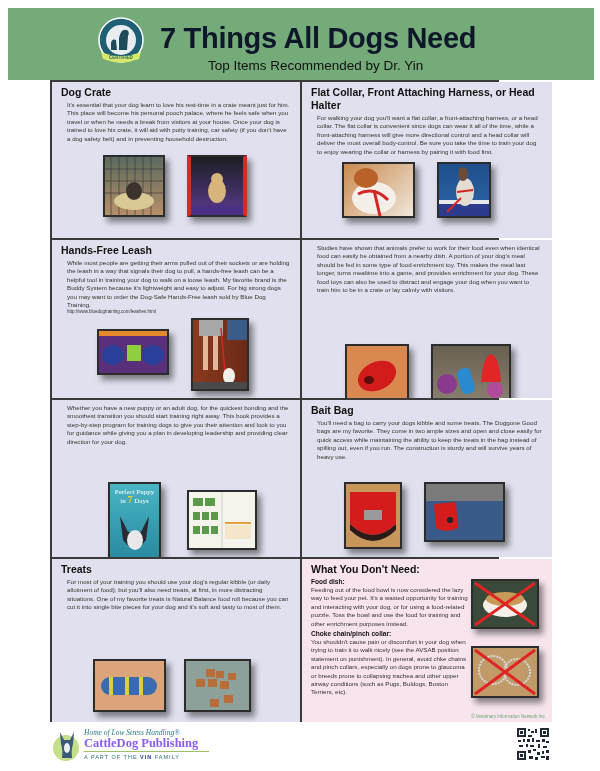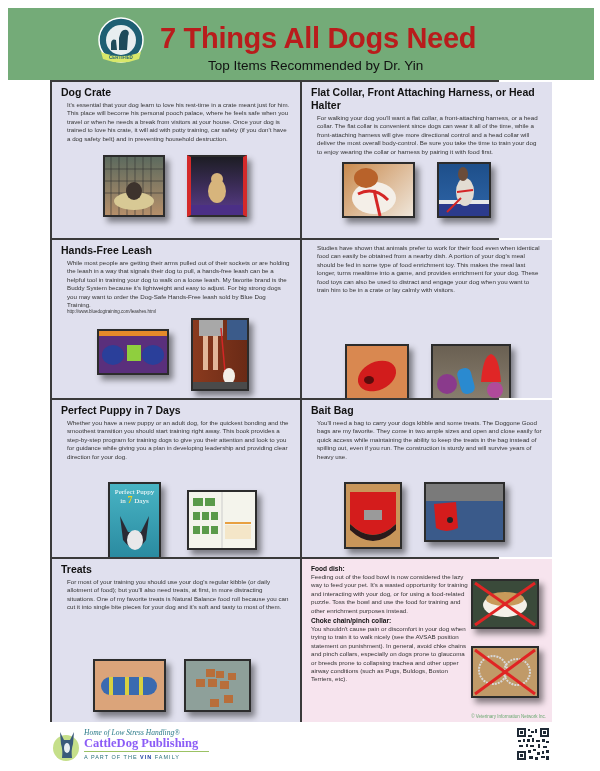--- a/index.html
+++ b/index.html
@@ -8,21 +8,21 @@
 
   .header {
     position: absolute; left: 8px; top: 8px; width: 586px; height: 72px;
     background: #74ab78;
   }
   .badge {
     position: absolute; left: 97px; top: 14px; width: 48px; height: 60px;
   }
   .title {
     position: absolute; left: 160px; top: 22px; font-size: 29px; font-weight: bold;
-    color: #b91c1c; letter-spacing: -0.3px;
+    color: #0f172a; letter-spacing: -0.3px;
   }
   .subtitle {
     position: absolute; left: 208px; top: 58px; font-size: 13.5px; color: #111;
   }
 
   .grid {
     position: absolute; left: 50px; top: 80px; width: 449px; height: 642px;
     border: 2px solid #3a3a3a; background: #3a3a3a;
     display: grid; grid-template-columns: 248px 250px; grid-template-rows: 156px 158px 157px 163px;
     gap: 2px;
@@ -169,21 +169,20 @@
             <circle cx="14" cy="38" r="10" fill="#8a3a8c"></circle>
             <rect x="26" y="22" width="14" height="26" rx="6" fill="#2a8ad0" transform="rotate(-15 33 35)"></rect>
             <path d="M48 36 Q50 10 58 8 Q66 10 68 36 Z" fill="#e02626"></path>
             <circle cx="62" cy="44" r="8" fill="#b04a9a"></circle>
           </svg>
       </div>
     </div>
   </div>
 
   <div class="cell">
-    <h2>Perfect Puppy in 7 Days</h2>
     <p>Whether you have a new puppy or an adult dog, for the quickest bonding and the smoothest transition you should start training right away. This book provides a step-by-step program for training dogs to give you their attention and look to you for guidance while giving you a plan in developing leadership and providing clear direction for your dog.</p>
     <div class="photos" style="left:56px; top:82px; gap:26px;">
       <div class="photo" style="width:53px;height:78px;background:linear-gradient(#48b4c4,#2a8aa0);">
         <div style="font-family:'Liberation Serif',serif;color:#fff;font-size:7px;text-align:center;margin-top:4px;line-height:8px;">
           <div>Perfect Puppy</div>
           <div><span>in</span> <span style="color:#f0d020;font-size:10px;font-weight:bold;">7</span> <span>Days</span></div>
         </div>
         <svg width="49" height="50" style="position:absolute;left:0;top:26px;">
             <path d="M10 6 L18 22 L31 22 L39 6 L36 30 Q25 46 13 30 Z" fill="#2a2a34"></path>
             <ellipse cx="25" cy="30" rx="8" ry="10" fill="#e8e8ea"></ellipse>
@@ -254,20 +253,21 @@
               <rect x="42" y="12" width="8" height="7"></rect>
               <rect x="38" y="34" width="9" height="8"></rect>
               <rect x="24" y="38" width="9" height="8"></rect>
             </g>
           </svg>
       </div>
     </div>
   </div>
 
   <div class="cell pink dont">
+    <h2 style="font-size:10.5px;">What You Don't Need:</h2>
     <h3>Food dish:</h3>
     <p>Feeding out of the food bowl is now considered the lazy way to feed your pet. It's a wasted opportunity for training and interacting with your dog, or for using a food-related puzzle. Toss the bowl and use the food for training and other enrichment purposes instead.</p>
     <h3>Choke chain/pinch collar:</h3>
     <p>You shouldn't cause pain or discomfort in your dog when trying to train it to walk nicely (see the AVSAB position statement on punishment). In general, avoid chke chains and pinch collars, especially on dogs prone to glaucoma or breeds prone to collapsing trachea and other upper airway conditions (such as Pugs, Buldogs, Boston Terriers, etc).</p>
 
     <div class="xphoto photo" style="left:169px; top:20px; width:68px;height:50px;background:#3a4a3a;">
       <svg width="64" height="46">
           <ellipse cx="32" cy="24" rx="22" ry="12" fill="#f4f0e8"></ellipse>
           <ellipse cx="32" cy="18" rx="19" ry="7" fill="#c89a5a"></ellipse>
         </svg>

